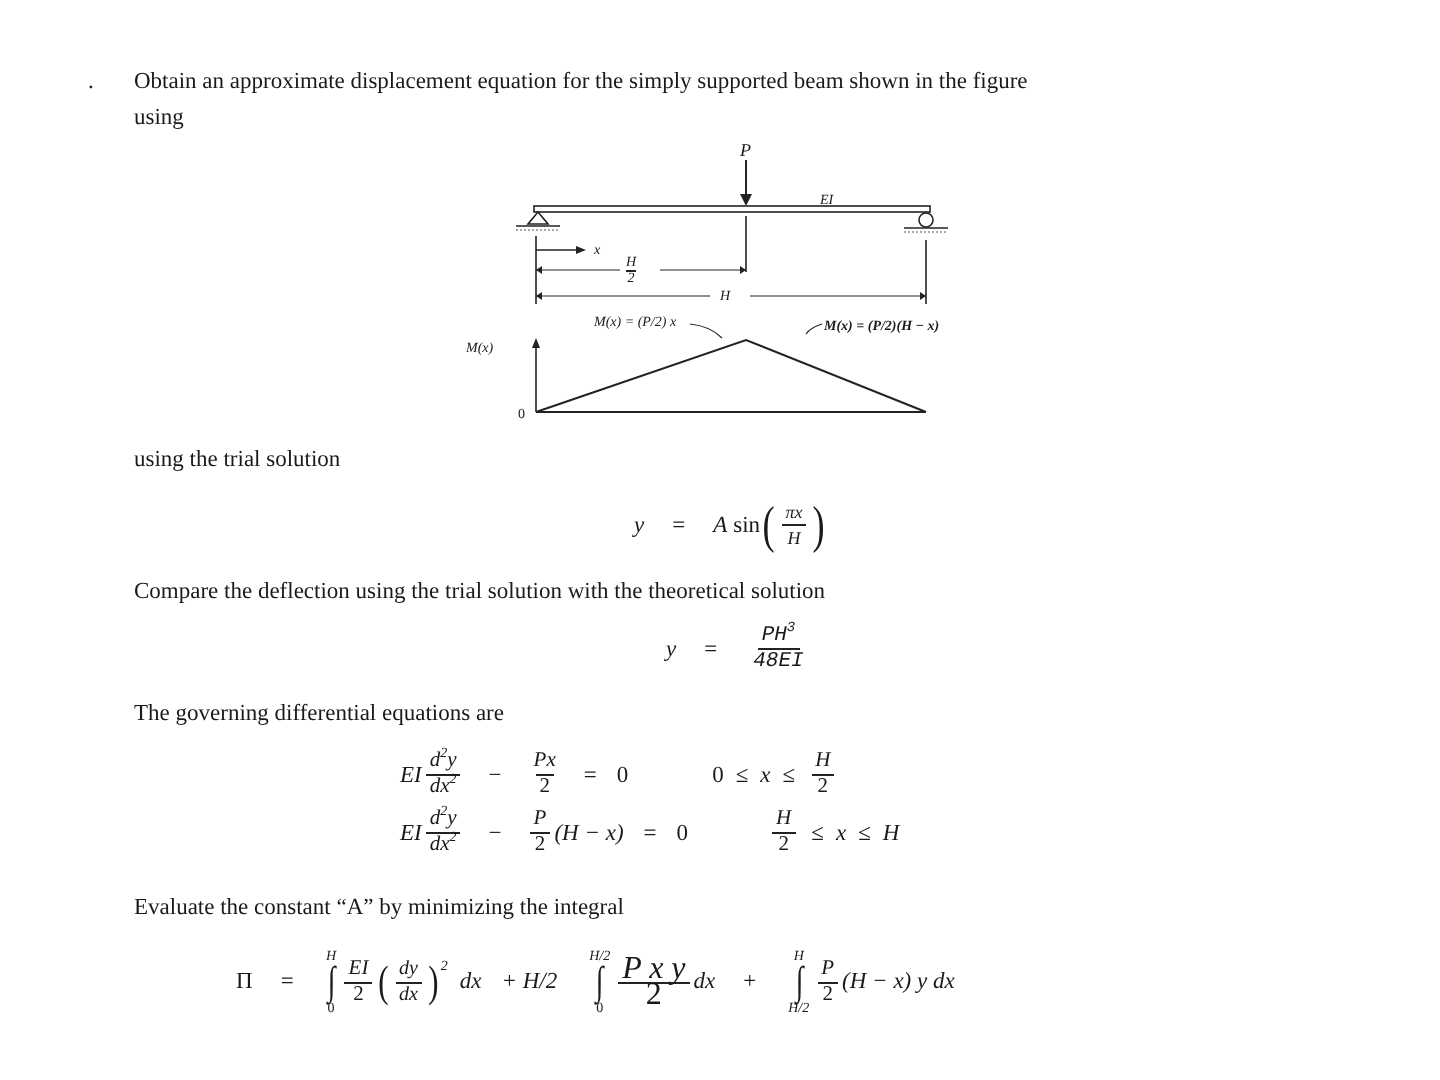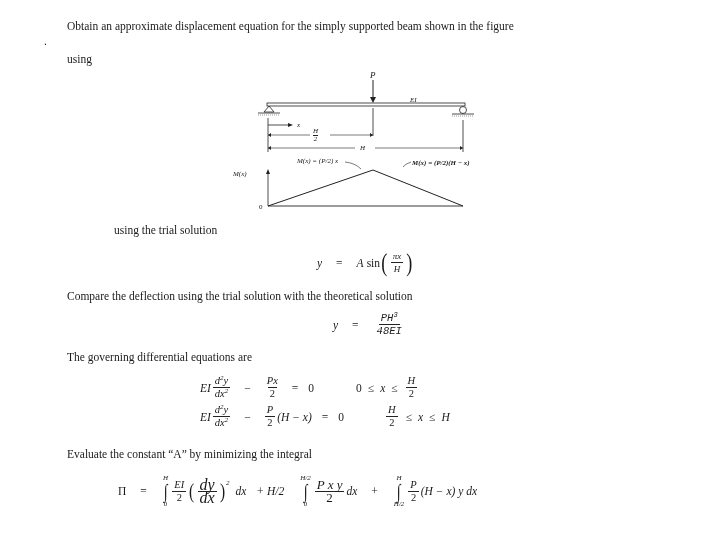--- a/index.html
+++ b/index.html
@@ -21,21 +21,21 @@
   .medparen { font-size:22px; font-style:normal; line-height:18px; transform:scaleX(0.7); display:inline-block; }
   .intg { display:inline-flex; flex-direction:column; align-items:center; font-style:italic; line-height:8px; margin:0 2px; }
   .intg .lim { font-size:7px; line-height:8px; }
   .intg .sym { font-size:20px; font-style:normal; line-height:18px; transform:scaleX(0.7); }
   sup { font-size:7px; vertical-align:super; line-height:0; }
 </style>
 </head>
 <body>
 
 <div class="abs para" style="left:44px; top:33px;">.</div>
-<div class="abs para" style="left:67px; top:18px;">Obtain an approximate displacement equation for the simply supported beam shown in the figure</div>
+<div class="abs para" style="left:67px; top:33px;">Obtain an approximate displacement equation for the simply supported beam shown in the figure</div>
 <div class="abs para" style="left:67px; top:51px;">using</div>
 
 <div class="abs" style="left:255px; top:70px; width:260px; height:150px;">
   <svg width="260" height="150" viewBox="0 0 260 150">
 
     <line x1="118" y1="10" x2="118" y2="30" stroke="#222" stroke-width="1"></line>
     <polygon points="115,27 121,27 118,33" fill="#222"></polygon>
 
     <rect x="12" y="33" width="198" height="3" fill="none" stroke="#222" stroke-width="0.8"></rect>
 
@@ -79,21 +79,21 @@
     <span style="border-bottom:0.5px solid #222;">H</span>
     <span>2</span>
   </span>
   <span class="abs math tiny" style="left:105px; top:74px;">H</span>
   <span class="abs math tiny" style="left:-22px; top:100px;">M(x)</span>
   <span class="abs math tiny" style="left:4px; top:133px; font-style:normal;">0</span>
   <span class="abs math tiny" style="left:42px; top:87px;">M(x) = (P/2) x</span>
   <span class="abs math tiny" style="left:157px; top:89px;font-weight:bold;">M(x) = (P/2)(H − x)</span>
 </div>
 
-<div class="abs para" style="left:67px; top:222px;margin-left:47px;">using the trial solution</div>
+<div class="abs para" style="left:67px; top:222px;">using the trial solution</div>
 <div class="abs row math" style="left:317px; top:250px;">
   <span>y</span>
   <span class="up" style="margin:0 14px;">=</span>
   <span>A</span>
   <span class="up" style="margin-left:3px;">sin</span>
   <span class="bigparen">(</span>
   <span class="frac small">
     <span class="num">πx</span>
     <span class="den">H</span>
   </span>
@@ -168,36 +168,36 @@
   <span class="intg">
     <span class="lim">H</span>
     <span class="sym">∫</span>
     <span class="lim" style="font-style:normal;">0</span>
   </span>
   <span class="frac" style="font-size:10.5px;">
     <span class="num">EI</span>
     <span class="den up">2</span>
   </span>
   <span class="medparen">(</span>
-  <span class="frac" style="font-size:16px;">
+  <span class="frac" style="font-size:10px;">
     <span class="num">dy</span>
     <span class="den">dx</span>
   </span>
   <span class="medparen">)</span>
   <sup style="position:relative; top:-8px;">2</sup>
   <span style="margin-left:6px;">dx</span>
 
   <span style="margin-left:10px;">+ H/2</span>
 
   <span class="intg" style="margin-left:16px;">
     <span class="lim">H/2</span>
     <span class="sym">∫</span>
     <span class="lim" style="font-style:normal;">0</span>
   </span>
-  <span class="frac" style="font-size:13px;">
+  <span class="frac" style="font-size:16px;">
     <span class="num">P x y</span>
     <span class="den up">2</span>
   </span>
   <span>dx</span>
 
   <span class="up" style="margin:0 14px;">+</span>
 
   <span class="intg">
     <span class="lim">H</span>
     <span class="sym">∫</span>

